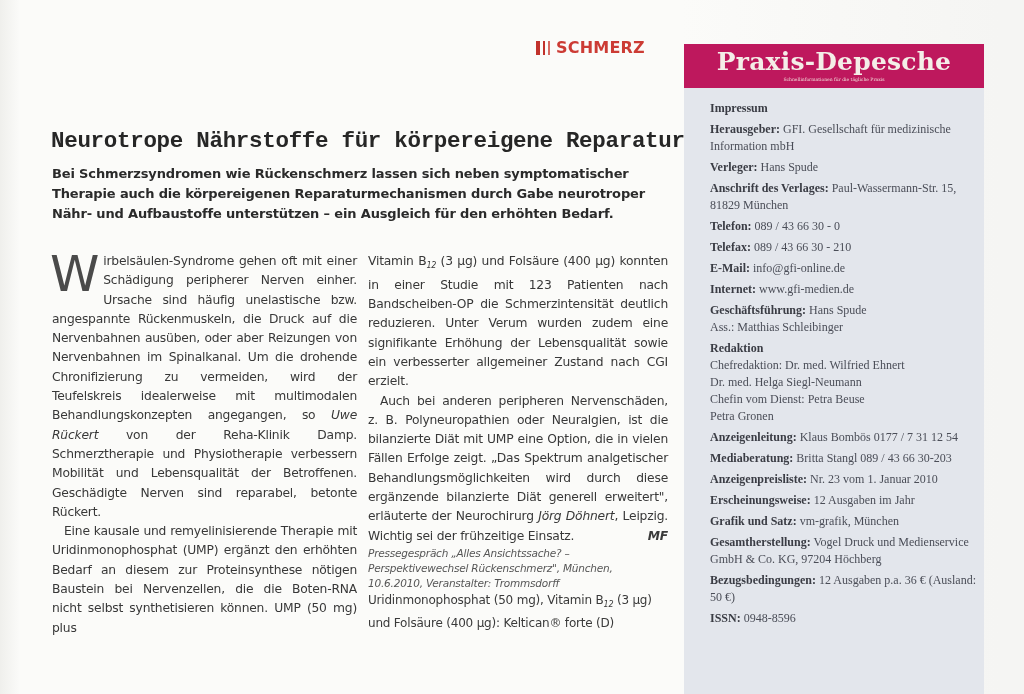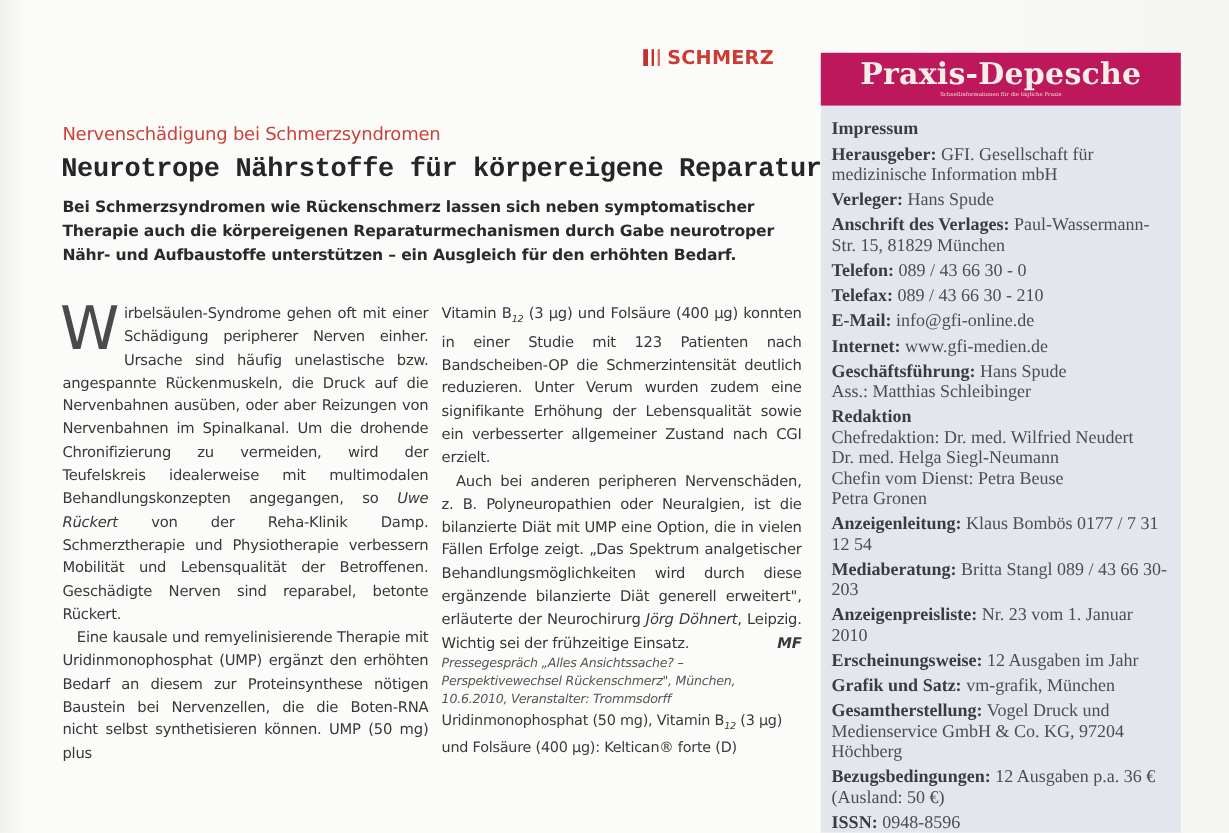--- a/index.html
+++ b/index.html
@@ -75,43 +75,42 @@
     }
     .sb-title {
       font-family: "DejaVu Serif", serif; font-weight: bold; font-size: 25px;
       color: #f4eee8; letter-spacing: 0.2px; display: block; line-height: 31px;
     }
     .sb-tagline {
       display: block; font-size: 4.5px; color: #f0dcd8; line-height: 6px;
       font-family: "DejaVu Serif", serif;
     }
     .sb-body {
-      padding: 12px 8px 0 9px;
-      font-family: "Liberation Serif", serif; font-size: 15px; line-height: 17px;
+      padding: 12px 8px 0 26px;
+      font-family: "Liberation Serif", serif; font-size: 12px; line-height: 17px;
       color: #4a4d57;
     }
     .sb-body .blk { margin-bottom: 4px; }
     .sb-body b { color: #3a3c44; font-weight: bold; }
     .sb-body .heading { font-weight: bold; color: #3a3c44; }
   </style>
 </head>
 <body>
 
 <div class="page">
 
   <div class="section-label">
     <span class="bars">
       <span class="bar"></span>
         <span class="bar thin"></span>
         <span class="bar thin" style="background:#d86a63"></span>
     </span>
     <span>SCHMERZ</span>
   </div>
 
-  <div class="kicker">Nervenschädigung bei Schmerzsyndromen</div>
   <div class="headline">Neurotrope Nährstoffe für körpereigene Reparatur</div>
   <div class="lead">Bei Schmerzsyndromen wie Rückenschmerz lassen sich neben symptomatischer Therapie auch die körpereigenen Reparaturmechanismen durch Gabe neurotroper Nähr- und Aufbaustoffe unterstützen – ein Ausgleich für den erhöhten Bedarf.</div>
 
   <div class="col col-left">
     <p>
       <span class="dropcap">W</span><span>irbelsäulen-Syndrome gehen oft mit einer Schädigung peripherer Nerven einher. Ursache sind häufig unelastische bzw. angespannte Rückenmuskeln, die Druck auf die Nervenbahnen ausüben, oder aber Reizungen von Nervenbahnen im Spinalkanal. Um die drohende Chronifizierung zu vermeiden, wird der Teufelskreis idealerweise mit multimodalen Behandlungskonzepten angegangen, so </span><em>Uwe Rückert</em><span> von der Reha-Klinik Damp. Schmerztherapie und Physiotherapie verbessern Mobilität und Lebensqualität der Betroffenen. Geschädigte Nerven sind reparabel, betonte Rückert.</span>
     </p>
     <p class="indent">Eine kausale und remyelinisierende Therapie mit Uridinmonophosphat (UMP) ergänzt den erhöhten Bedarf an diesem zur Proteinsynthese nötigen Baustein bei Nervenzellen, die die Boten-RNA nicht selbst synthetisieren können. UMP (50 mg) plus</p>
   </div>
 
@@ -138,21 +137,21 @@
       <div class="blk heading">Impressum</div>
       <div id="sb-entries">
           <div class="blk"><b>Herausgeber:</b> <span>GFI. Gesellschaft für medizinische Information mbH</span></div>
           <div class="blk"><b>Verleger:</b> <span>Hans Spude</span></div>
           <div class="blk"><b>Anschrift des Verlages:</b> <span>Paul-Wassermann-Str. 15, 81829 München</span></div>
           <div class="blk"><b>Telefon:</b> <span>089 / 43 66 30 - 0</span></div>
           <div class="blk"><b>Telefax:</b> <span>089 / 43 66 30 - 210</span></div>
           <div class="blk"><b>E-Mail:</b> <span>info@gfi-online.de</span></div>
           <div class="blk"><b>Internet:</b> <span>www.gfi-medien.de</span></div>
           <div class="blk"><b>Geschäftsführung:</b> <span>Hans Spude</span><br><span>Ass.: Matthias Schleibinger</span></div>
-          <div class="blk"><b>Redaktion</b><br><span>Chefredaktion: Dr. med. Wilfried Neudert</span><br><span>Dr. med. Helga Siegl-Neumann</span><br><span>Chefin vom Dienst: Petra Beuse</span><br><span>Petra Gronen</span><br></div>
+          <div class="blk"><b>Redaktion</b><br><span>Chefredaktion: Dr. med. Wilfried Ehnert</span><br><span>Dr. med. Helga Siegl-Neumann</span><br><span>Chefin vom Dienst: Petra Beuse</span><br><span>Petra Gronen</span><br></div>
           <div class="blk"><b>Anzeigenleitung:</b> <span>Klaus Bombös 0177 / 7 31 12 54</span></div>
           <div class="blk"><b>Mediaberatung:</b> <span>Britta Stangl 089 / 43 66 30-203</span></div>
           <div class="blk"><b>Anzeigenpreisliste:</b> <span>Nr. 23 vom 1. Januar 2010</span></div>
           <div class="blk"><b>Erscheinungsweise:</b> <span>12 Ausgaben im Jahr</span></div>
           <div class="blk"><b>Grafik und Satz:</b> <span>vm-grafik, München</span></div>
           <div class="blk"><b>Gesamtherstellung:</b> <span>Vogel Druck und Medienservice GmbH &amp; Co. KG, 97204 Höchberg</span></div>
           <div class="blk"><b>Bezugsbedingungen:</b> <span>12 Ausgaben p.a. 36 € (Ausland: 50 €)</span></div>
           <div class="blk"><b>ISSN:</b> <span>0948-8596</span></div>
         </div>
     </div>

